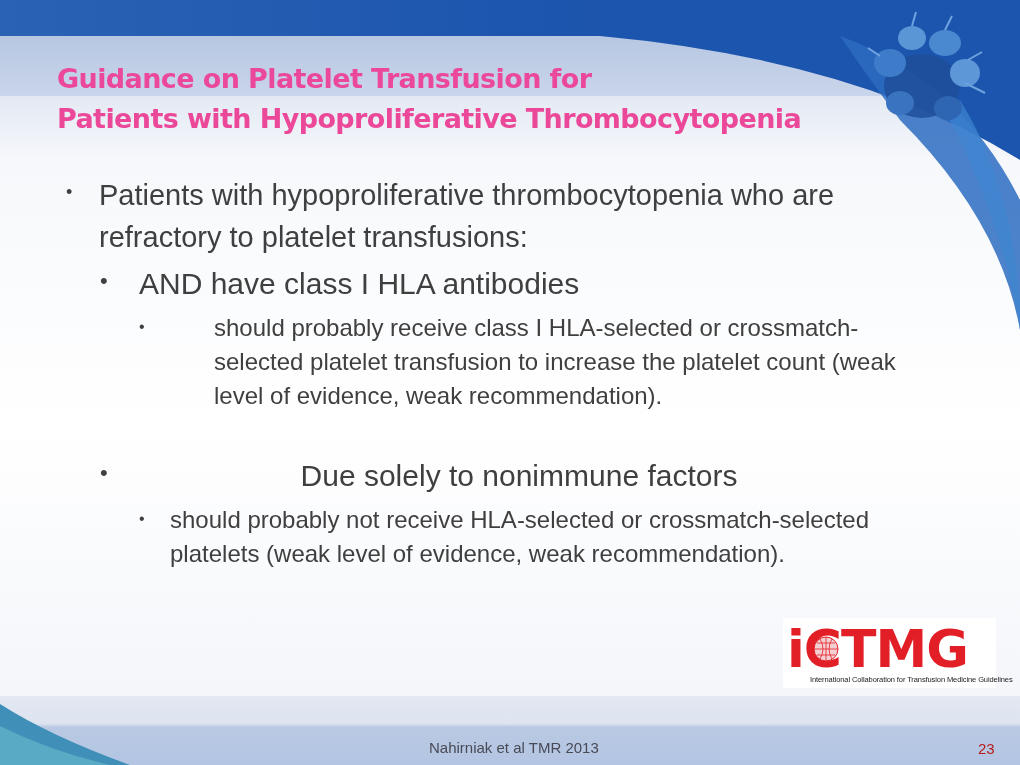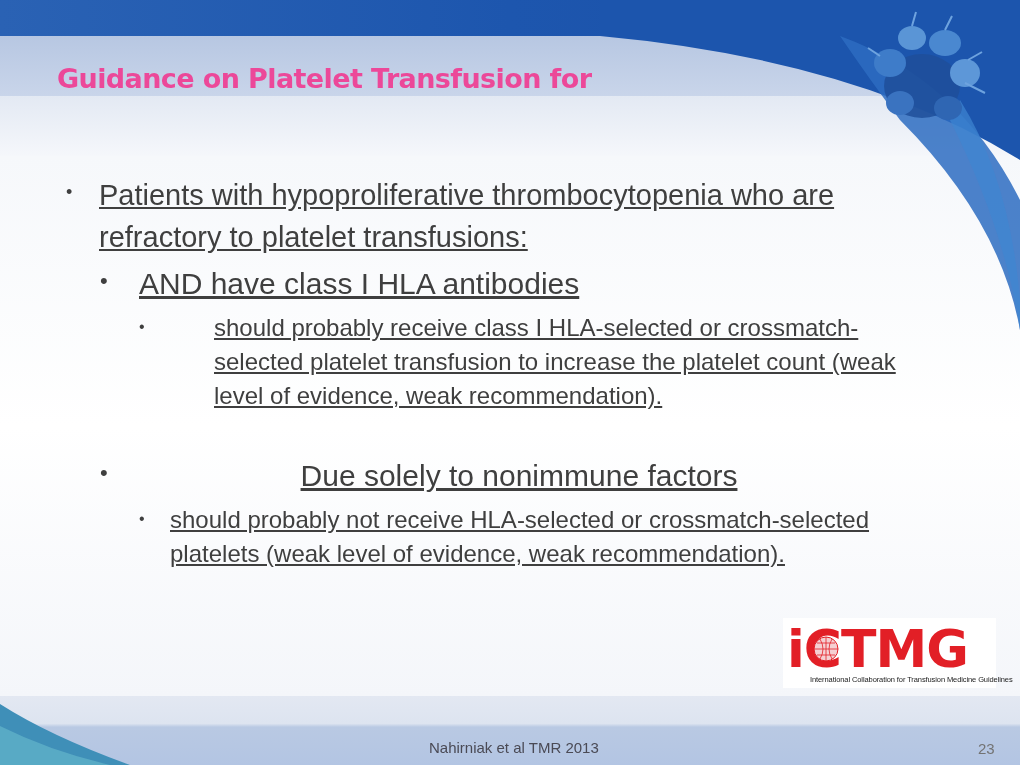--- a/index.html
+++ b/index.html
@@ -5,32 +5,32 @@
   html, body { margin:0; padding:0; }
   body { width:1020px; height:765px; position:relative; overflow:hidden; background:#fff; font-family:"Liberation Sans", sans-serif; }
   .top-band { position:absolute; left:0; top:0; width:1020px; height:36px; background:linear-gradient(90deg,#2a62b4 0%,#1d56ae 50%,#1a4fa6 100%); }
   .swoosh { position:absolute; right:0; top:0; width:420px; height:330px; }
   .title-bg { position:absolute; left:0; top:36px; width:1020px; height:60px; background:linear-gradient(180deg,#b7c7e2 0%,#c9d5ea 100%); }
   .title-bg2 { position:absolute; left:0; top:96px; width:1020px; height:60px; background:linear-gradient(180deg,#e3e9f3 0%,#f5f7fb 100%); }
   .content-bg { position:absolute; left:0; top:156px; width:1020px; height:540px; background:linear-gradient(180deg,#f6f8fb 0%,#ffffff 50%,#f4f6fa 100%); }
   .platelet-art { position:absolute; left:850px; top:8px; width:150px; height:130px; }
   h1.title { position:absolute; left:57px; top:59px; margin:0; font-family:"DejaVu Sans", sans-serif; font-weight:bold; font-size:27px; line-height:40px; color:#ec4899; letter-spacing:-0.6px; }
   .bullets { position:absolute; left:0; top:0; }
-  .b1, .b2, .b3 { position:absolute; color:#3f3f3f;text-decoration:underline; }
+  .b1, .b2, .b3 { position:absolute; color:#3f3f3f; }
   .dot { position:absolute; color:#3f3f3f; }
   .b1 { left:99px; top:174px; font-size:29px; line-height:42px; width:780px; }
   .b1-dot { left:66px; top:182px; font-size:18px; }
   .b2 { left:139px; font-size:30px; line-height:40px; width:760px; }
   .b2-dot { left:100px; font-size:22px; }
   .b3 { left:170px; font-size:24px; line-height:34px; width:720px; }
   .b3-dot { left:139px; font-size:16px; }
   .footer-bg { position:absolute; left:0; top:696px; width:1020px; height:69px; background:linear-gradient(180deg,#e3e8f2 0%,#dde4f0 40%,#b9c9e3 45%,#b3c5e3 100%); }
   .footer-wave { position:absolute; left:0; top:696px; width:130px; height:69px; }
   .citation { position:absolute; left:429px; top:739px; font-size:15px; color:#4a4a55; }
-  .page-num { position:absolute; left:978px; top:740px; font-size:15px; color:#737373; }
+  .page-num { position:absolute; left:978px; top:740px; font-size:15px; color:#b91c1c; }
   .logo { position:absolute; left:783px; top:618px; width:213px; height:70px; background:#fff; }
   .logo-main { position:absolute; left:4px; top:0px; font-family:"DejaVu Sans", sans-serif; font-weight:bold; font-size:52px; line-height:62px; color:#e21f26; letter-spacing:-1px; }
   .logo-sub { position:absolute; left:3px; top:57px; font-size:7.5px; color:#222; white-space:nowrap; letter-spacing:-0.1px;padding-left:24px; }
 </style>
 </head>
 <body>
 
 <div class="top-band"></div>
 <div class="title-bg"></div>
 <div class="title-bg2"></div>
@@ -48,20 +48,21 @@
   <ellipse cx="62" cy="30" rx="14" ry="12" fill="#5a95d6"></ellipse>
   <ellipse cx="95" cy="35" rx="16" ry="13" fill="#4a88d0"></ellipse>
   <ellipse cx="115" cy="65" rx="15" ry="14" fill="#5d97d8"></ellipse>
   <ellipse cx="50" cy="95" rx="14" ry="12" fill="#3a73c0"></ellipse>
   <ellipse cx="98" cy="100" rx="14" ry="12" fill="#2f66b3"></ellipse>
   <path d="M62,18 L66,4 M95,22 L102,8 M118,52 L132,44 M30,48 L18,40 M115,75 L135,85" stroke="#6ea3df" stroke-width="2"></path>
 </svg>
 
 <h1 class="title">
   <span>Guidance on Platelet Transfusion for</span><br>
+  <span>Patients with Hypoproliferative Thrombocytopenia</span>
 </h1>
 
 <div class="bullets">
   <span class="dot b1-dot">•</span>
   <div class="b1">Patients with hypoproliferative thrombocytopenia who are refractory to platelet transfusions:</div>
 
   <span class="dot b2-dot" style="top:268px;">•</span>
   <div class="b2" style="top:264px;">AND have class I HLA antibodies</div>
 
   <span class="dot b3-dot" style="top:318px;">•</span>

